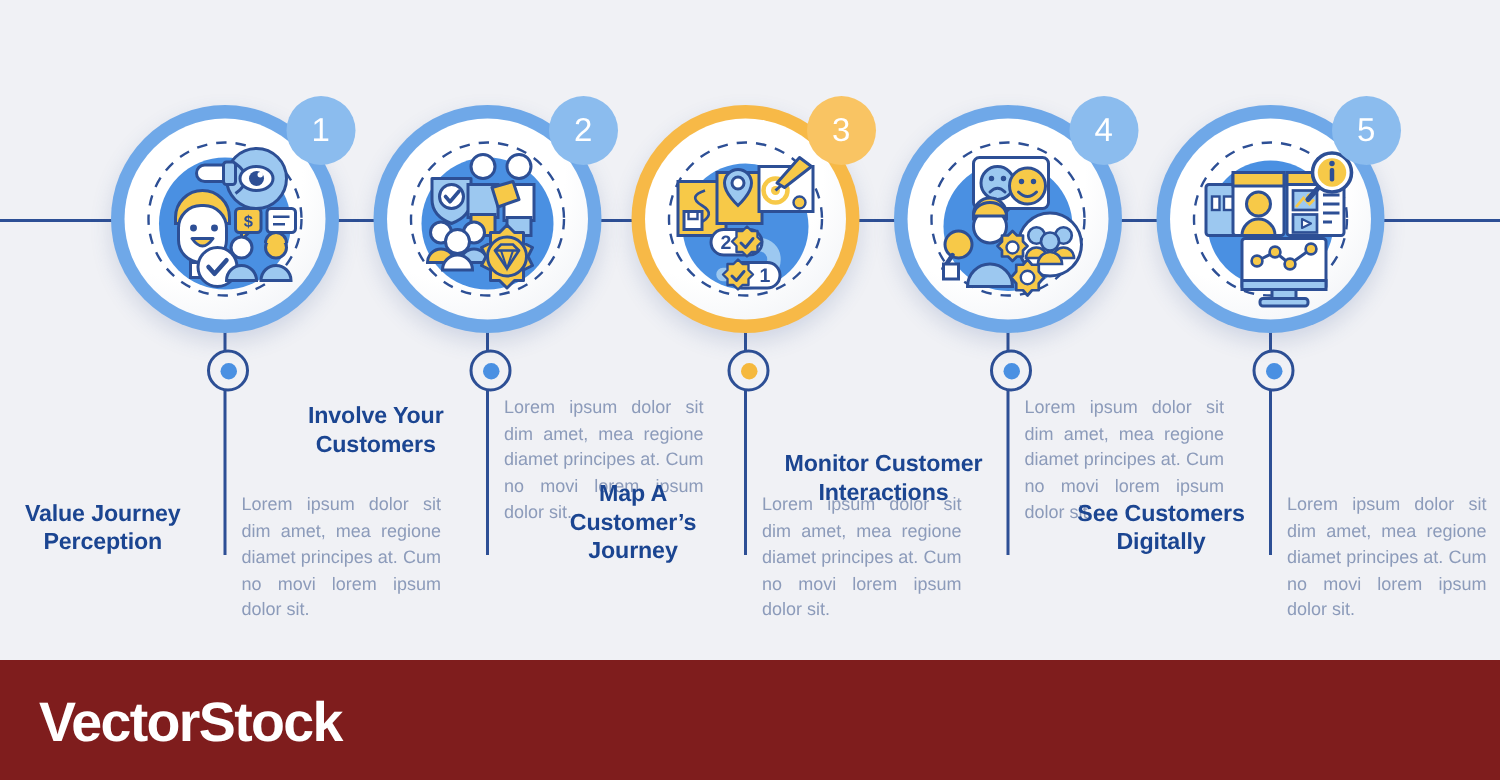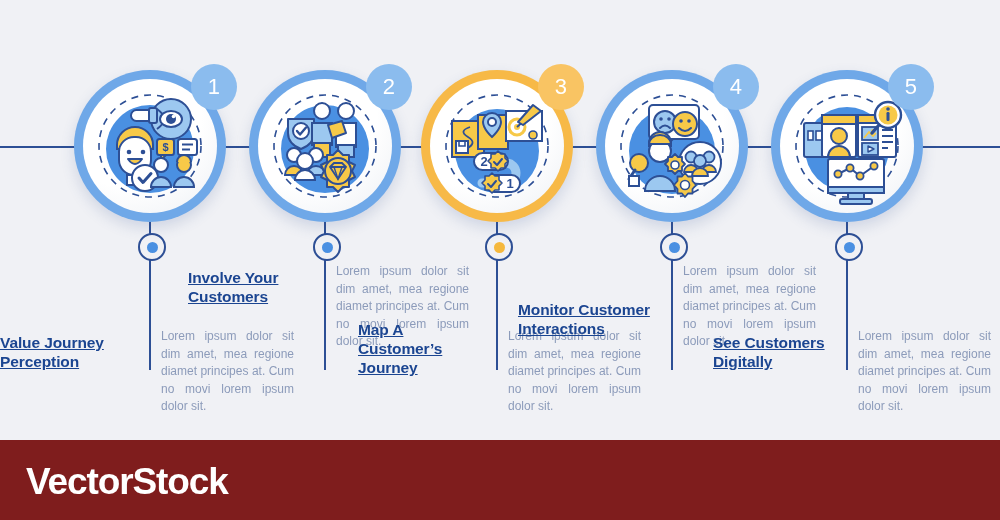--- a/index.html
+++ b/index.html
@@ -56,21 +56,21 @@
   
   .txt{position:absolute;width:auto;}
   .title{
     color:#1B4591;font-weight:bold;font-size:15.5px;line-height:19px;
     letter-spacing:-0.1px;
   }
   .body{
     color:#8C9BBA;font-size:12px;line-height:17.5px;
     text-align:justify;
   }
-  .t-right .title{text-align:left;text-decoration:underline;}
+  .t-right .title{text-align:center;}
   .t-right{text-align:right;}
 
   
   .footer{
     position:absolute;left:0;top:440px;width:1000px;height:80px;background:#7f1d1d;
   }
   .wm-logo{
     position:absolute;left:26px;top:21px;
     color:#ffffff;font-size:37px;font-weight:bold;letter-spacing:-1.1px;
     font-family:"Liberation Sans", sans-serif;

